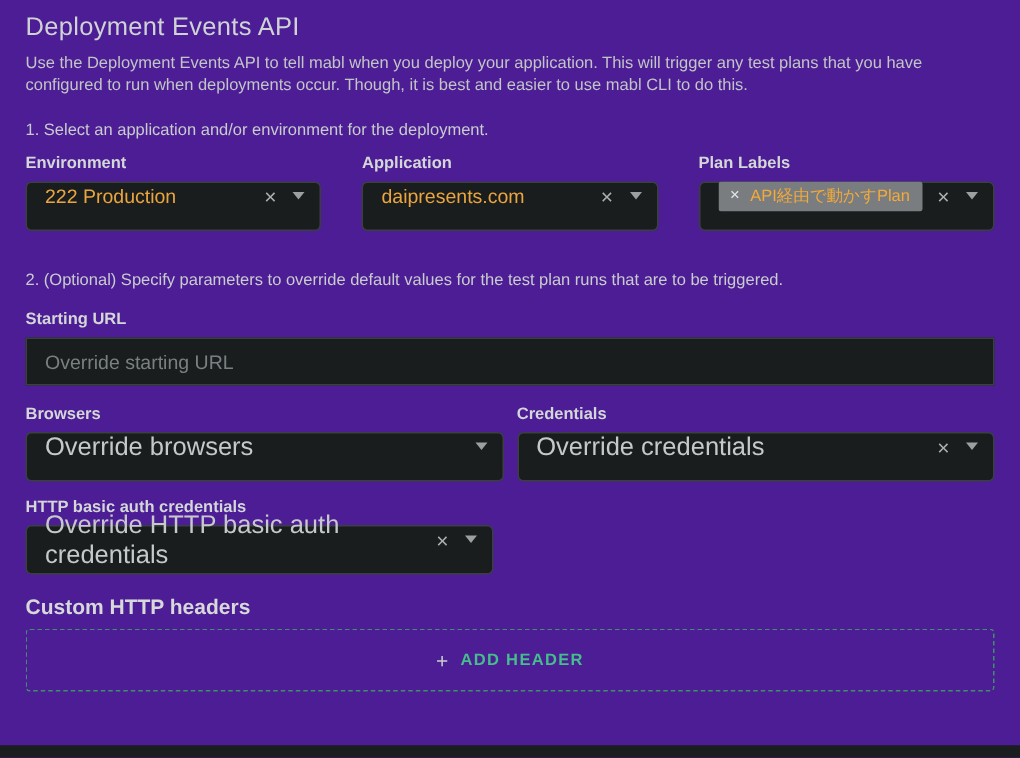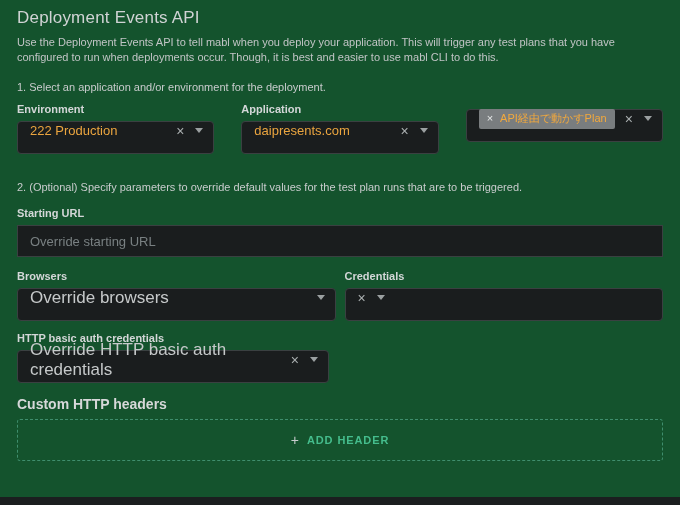--- a/index.html
+++ b/index.html
@@ -5,21 +5,21 @@
   * { box-sizing: border-box; }
   html, body { margin: 0; padding: 0; }
   body {
     width: 680px; height: 505px;
     background: #1b1e1f;
     font-family: "Liberation Sans", sans-serif;
     overflow: hidden;
   }
   .page {
     width: 680px; height: 497px;
-    background: #14532d;
+    background: #4c1d95;
     padding: 8px 17px 0 17px;
   }
   .page-title {
     margin: 0; font-size: 17px; font-weight: 400;
     color: #d0d3d4; line-height: 20px; letter-spacing: 0.2px;
   }
   .desc {
     margin: 7px 0 0; font-size: 11px; line-height: 15px;
     color: #c2c5c6; max-width: 646px;
   }
@@ -137,20 +137,21 @@
       <label class="field-label">Application</label>
       <div class="control">
         <span class="sel-value orange">daipresents.com</span>
         <span class="sel-controls">
           <span class="x-icon">×</span>
           <span class="caret-icon"></span>
         </span>
       </div>
     </div>
     <div class="col">
+      <label class="field-label">Plan Labels</label>
       <div class="control">
         <span class="chip-wrap">
           <span class="chip">
             <span class="chip-x">×</span>
             <span class="chip-label">API経由で動かすPlan</span>
           </span>
         </span>
         <span class="sel-controls">
           <span class="x-icon">×</span>
           <span class="caret-icon"></span>
@@ -170,20 +171,21 @@
       <div class="control">
         <span class="sel-placeholder">Override browsers</span>
         <span class="sel-controls">
           <span class="caret-icon"></span>
         </span>
       </div>
     </div>
     <div class="col">
       <label class="field-label">Credentials</label>
       <div class="control">
+        <span class="sel-placeholder">Override credentials</span>
         <span class="sel-controls">
           <span class="x-icon">×</span>
           <span class="caret-icon"></span>
         </span>
       </div>
     </div>
   </div>
 
   <div class="half http-basic-section">
     <label class="field-label">HTTP basic auth credentials</label>

